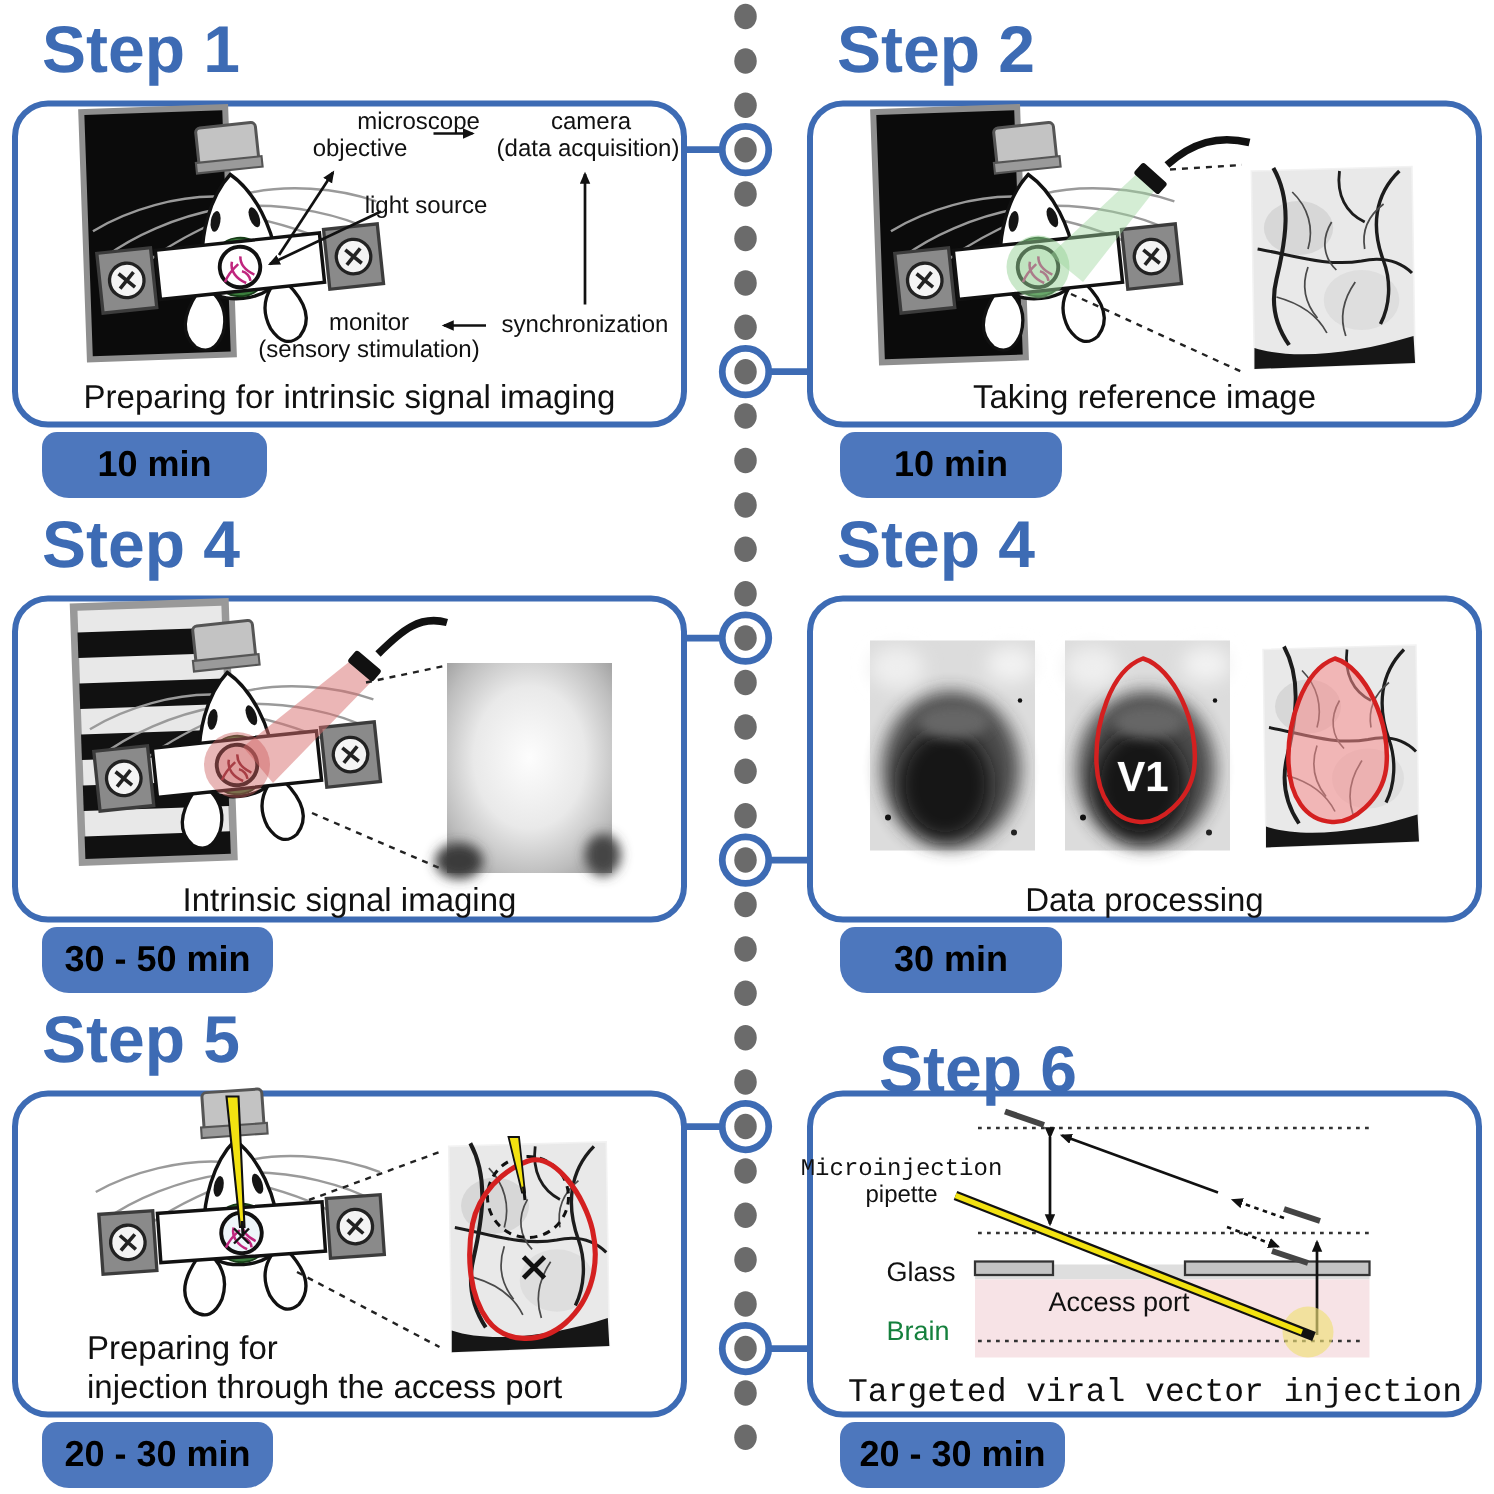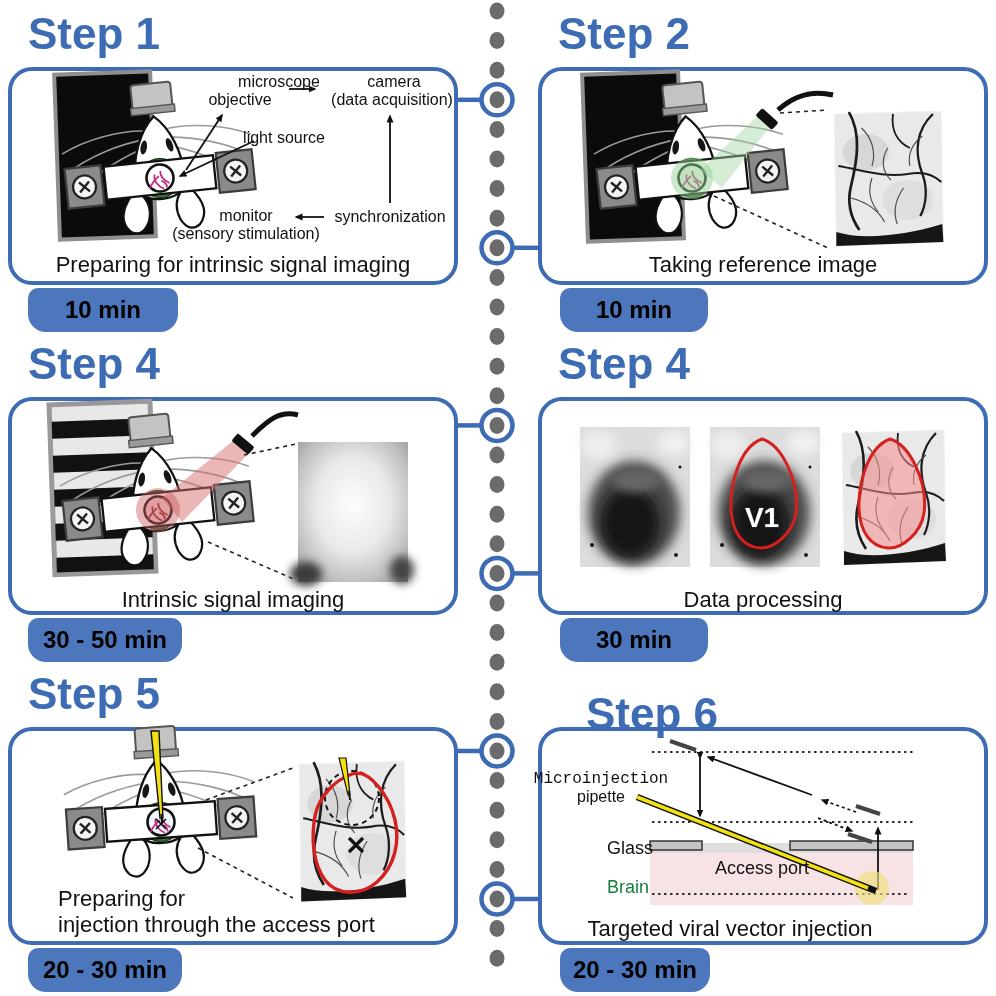--- a/index.html
+++ b/index.html
@@ -7,21 +7,21 @@
          font-family:"Liberation Sans",sans-serif;}
   .panel{position:absolute;width:450px;height:218px;border:4px solid #3D6BB4;
          border-radius:24px;background:#fff;box-sizing:border-box;}
   .step-title{position:absolute;font-size:44px;font-weight:bold;color:#3D6BB4;line-height:1;}
   .badge{position:absolute;height:44px;background:#4D77BD;color:#000000;font-weight:bold;
          font-size:24px;border-radius:10px 10px 18px 18px;display:flex;align-items:center;
          justify-content:center;}
   .caption{position:absolute;font-size:22px;color:#111;white-space:nowrap;}
   .caption.centered{transform:translateX(-50%);}
   .lbl{position:absolute;font-size:16px;color:#111;white-space:nowrap;transform:translateX(-50%);}
-  .lbl.sz18{font-size:18px;margin-left:16px;}
+  .lbl.sz18{font-size:18px;}
   .lbl.red{color:#15803d;}
   svg.canvas{position:absolute;left:0;top:0;pointer-events:none;}
   .txt-layer div{pointer-events:none;}
 </style>
 </head>
 <body>
 
 <div class="stage">
 
   <section class="panel" style="left:8px;top:67px;"></section>
@@ -289,21 +289,21 @@
     <div class="badge" style="left:560px;top:618px;width:148px;">30 min</div>
     <div class="badge" style="left:28px;top:948px;width:154px;">20 - 30 min</div>
     <div class="badge" style="left:560px;top:948px;width:150px;">20 - 30 min</div>
 
     <div class="caption centered" style="left:233px;top:252px;">Preparing for intrinsic signal imaging</div>
     <div class="caption centered" style="left:763px;top:252px;">Taking reference image</div>
     <div class="caption centered" style="left:233px;top:587px;">Intrinsic signal imaging</div>
     <div class="caption centered" style="left:763px;top:587px;">Data processing</div>
     <div class="caption" style="left:58px;top:886px;">Preparing for</div>
     <div class="caption" style="left:58px;top:912px;">injection through the access port</div>
-    <div class="caption centered" style="left:730px;top:916px;">Targeted viral vector injection</div>
+    <div class="caption centered" style="left:770px;top:916px;font-family:Liberation Mono, monospace;">Targeted viral vector injection</div>
 
     <div class="lbl" style="left:240px;top:73px;margin-left:39px;">microscope</div>
     <div class="lbl" style="left:240px;top:91px;">objective</div>
     <div class="lbl" style="left:394px;top:73px;">camera</div>
     <div class="lbl" style="left:392px;top:91px;text-align:center;">(data acquisition)</div>
     <div class="lbl" style="left:284px;top:129px;">light source</div>
     <div class="lbl" style="left:246px;top:207px;">monitor</div>
     <div class="lbl" style="left:246px;top:225px;">(sensory stimulation)</div>
     <div class="lbl" style="left:390px;top:208px;">synchronization</div>
 

